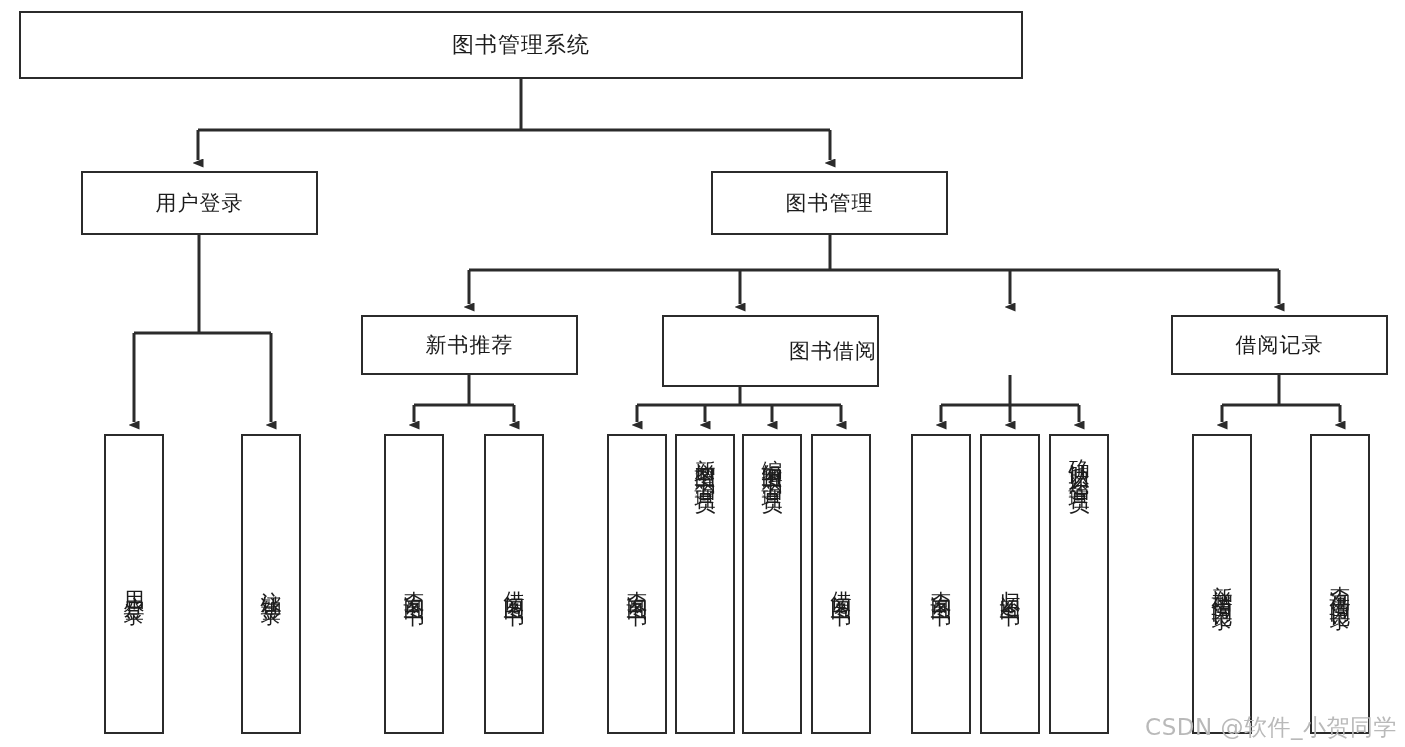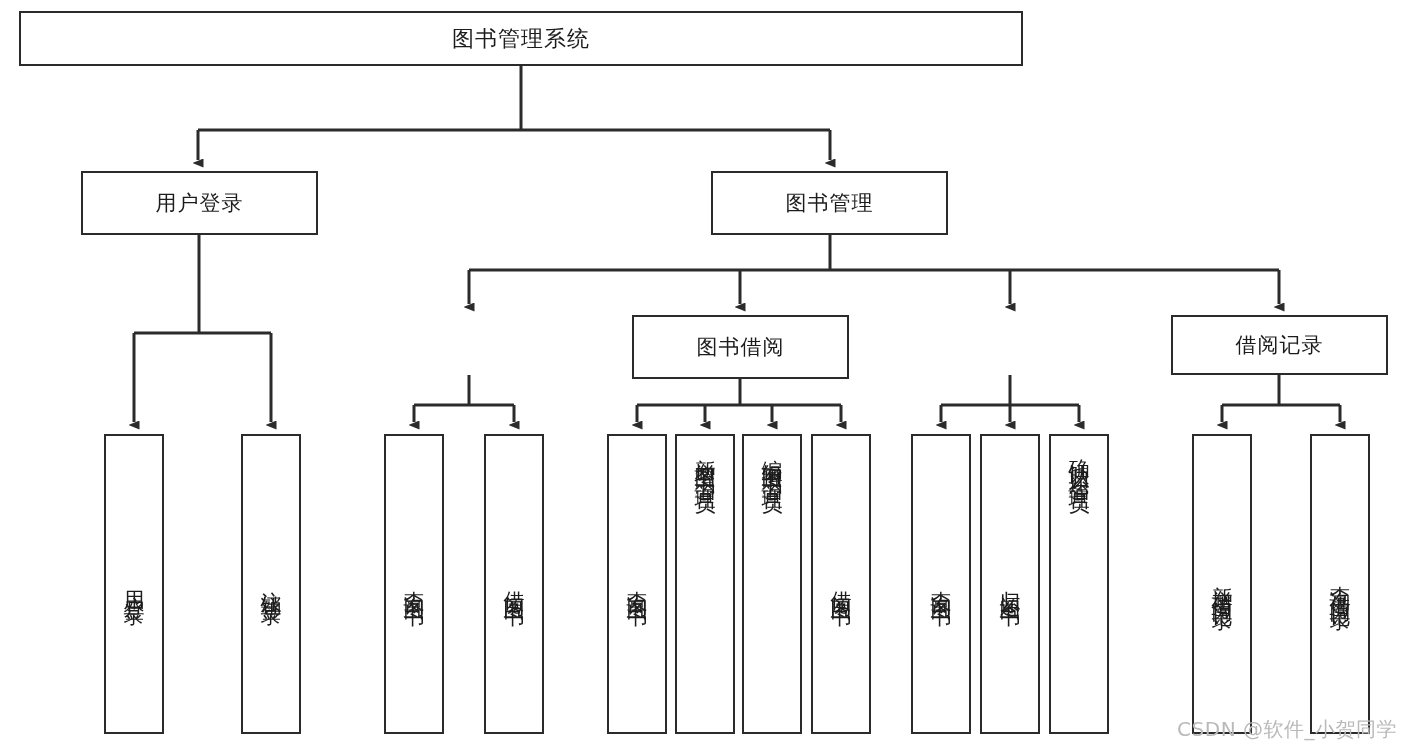--- a/index.html
+++ b/index.html
@@ -61,21 +61,21 @@
     height:auto;
     max-height:100%;
   }
   
   .node.leaf.mid{align-items:center;padding-top:0;}
   
   #watermark{
     position:absolute;
     right:8px;
     bottom:4px;
-    font-size:20px;
+    font-size:23px;
     color:#b9b9b9;
     letter-spacing:0.5px;
     white-space:nowrap;
     user-select:none;
   }
 </style>
 </head>
 <body>
 
 <div id="canvas">
@@ -123,34 +123,37 @@
       <path d="M1010,405 L1010,422" marker-end="url(#arrow)"></path>
       <path d="M1079,405 L1079,422" marker-end="url(#arrow)"></path>
 
       <path d="M1279,375 L1279,405"></path>
       <path d="M1222,405 L1340,405"></path>
       <path d="M1222,405 L1222,422" marker-end="url(#arrow)"></path>
       <path d="M1340,405 L1340,422" marker-end="url(#arrow)"></path>
     </g>
   </svg>
 
-  <div class="node root" style="left:19px;top:11px;width:1004px;height:55px;">
+  <div class="node root" style="left:19px;top:11px;width:1004px;height:68px;">
     <span class="label">图书管理系统</span>
   </div>
 
   <div class="node level2" style="left:81px;top:171px;width:237px;height:64px;">
     <span class="label">用户登录</span>
   </div>
 
   <div class="node level2" style="left:711px;top:171px;width:237px;height:64px;text-align:right;">
     <span class="label">图书管理</span>
   </div>
 
-
-  <div class="node level3" style="left:632px;top:315px;width:217px;height:64px;">
+  <div class="node level3" style="left:361px;top:315px;width:217px;height:60px;">
+    <span class="label">新书推荐</span>
+  </div>
+
+  <div class="node level3" style="left:662px;top:315px;width:217px;height:72px;justify-content:flex-end;">
     <span class="label">图书借阅</span>
   </div>
 
 
   <div class="node level3" style="left:1171px;top:315px;width:217px;height:60px;">
     <span class="label">借阅记录</span>
   </div>
 
   <div class="node leaf mid" style="left:104px;top:434px;width:60px;height:300px;">
     <span class="label">用户登录</span>

